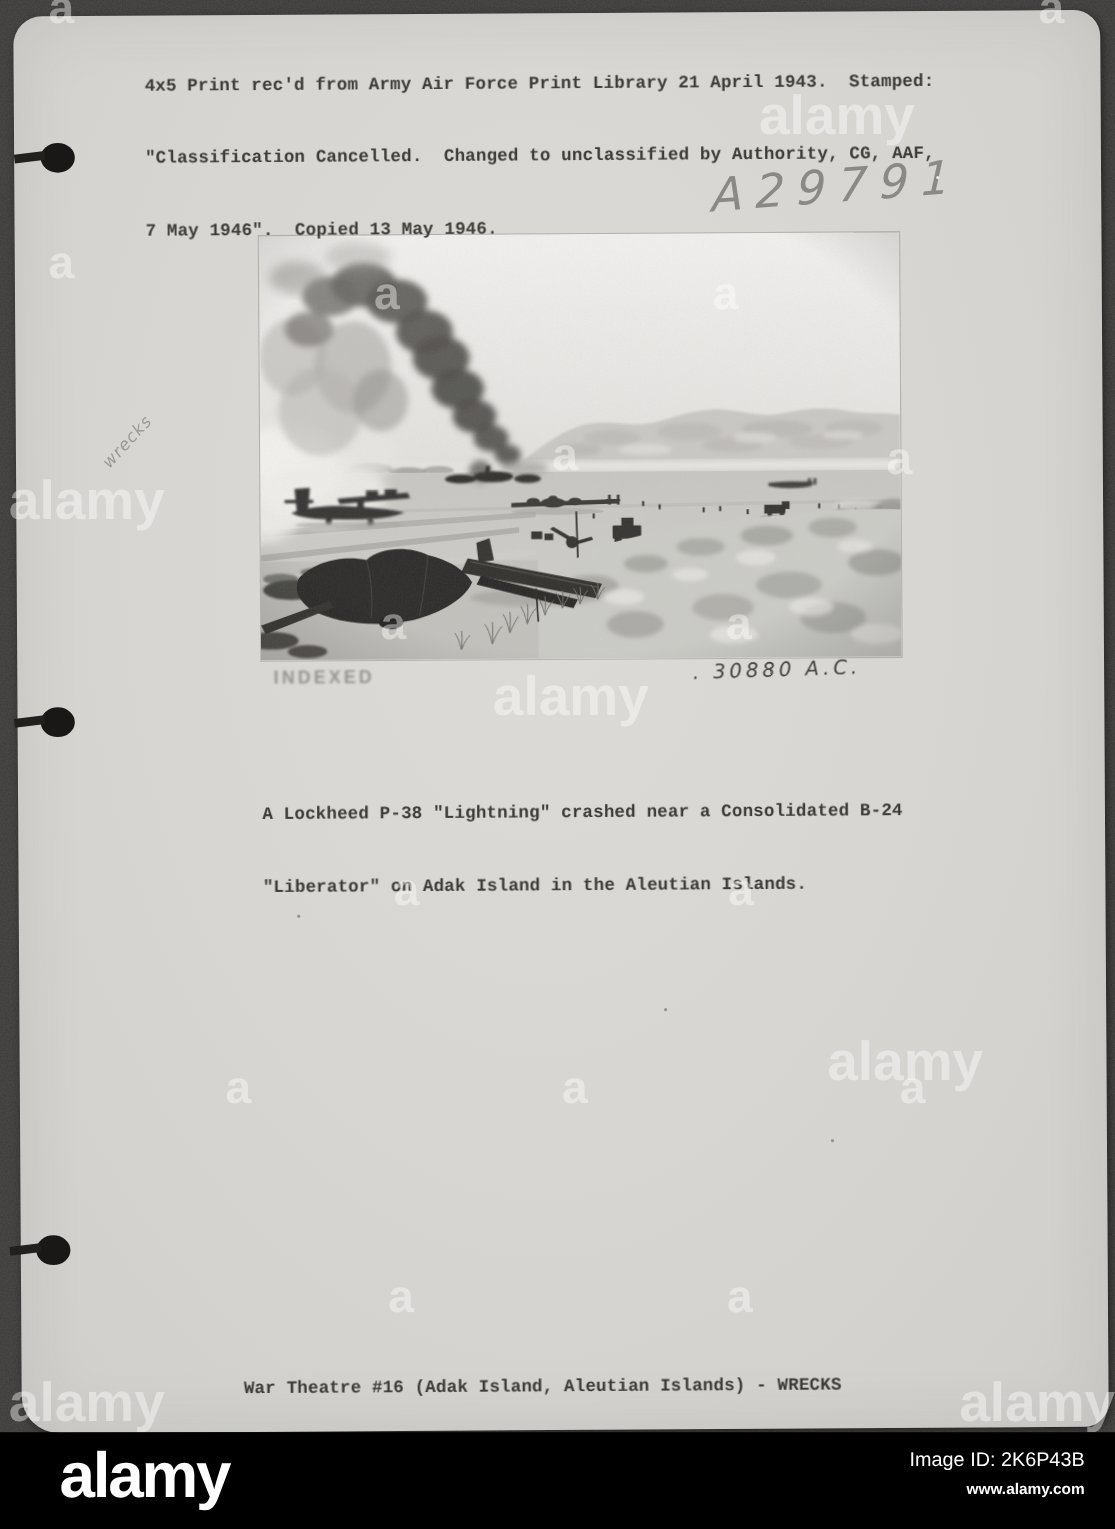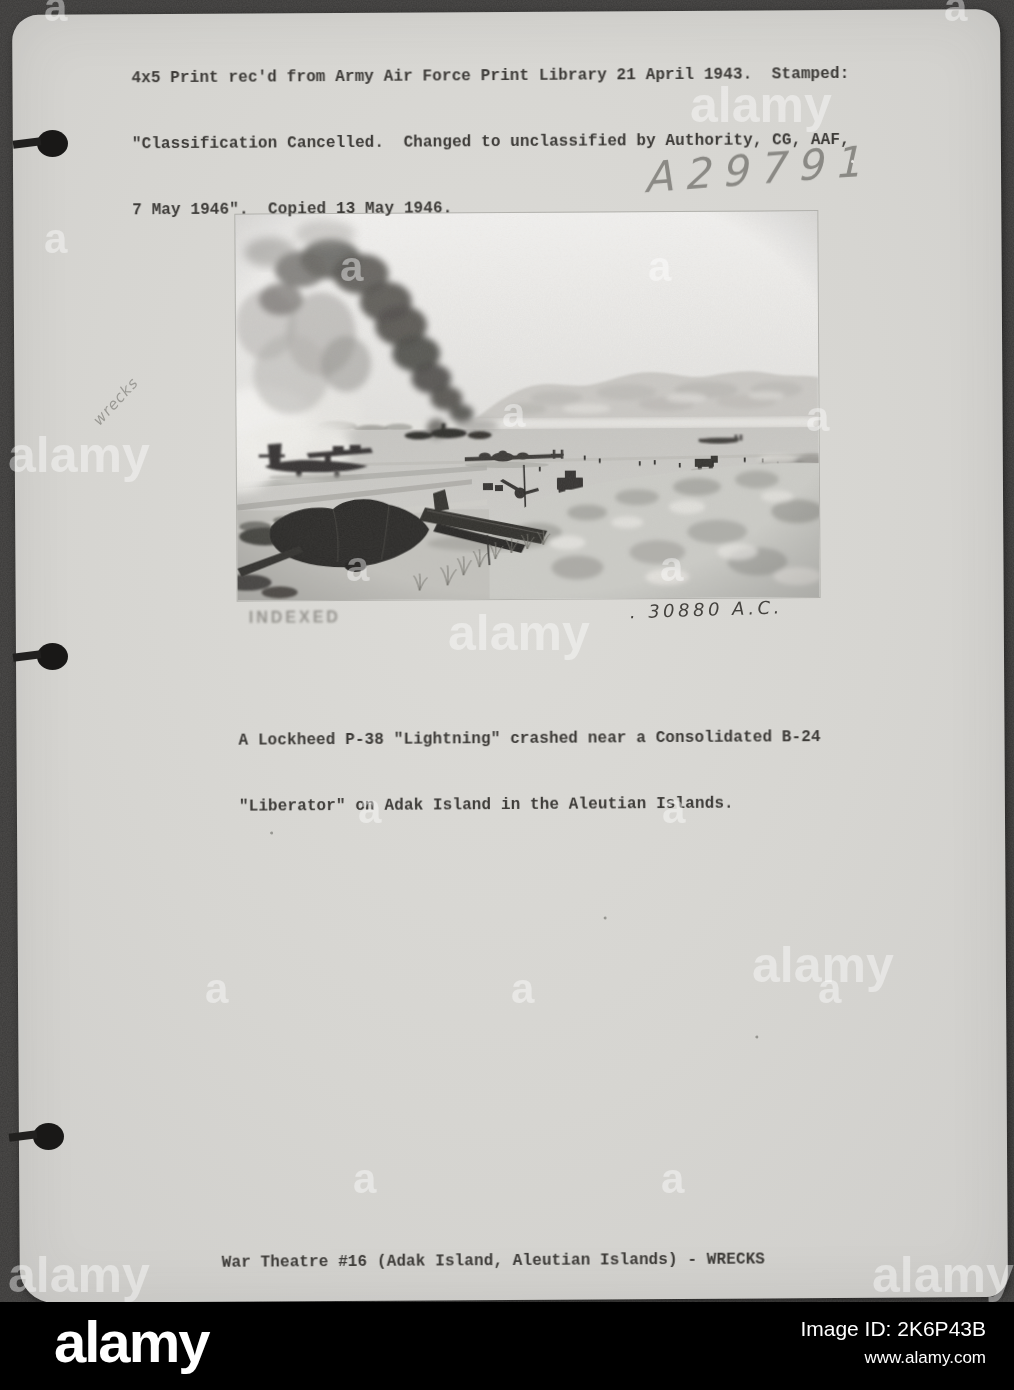--- a/index.html
+++ b/index.html
@@ -51,22 +51,22 @@
   #wm-layer{position:absolute;left:0;top:0;width:1014px;height:1390px;z-index:6;pointer-events:none;}
   .wm{position:absolute;color:rgba(255,255,255,.42);font-weight:700;line-height:1;}
   .wm-a{font-size:42px;}
   .wm-brand{font-size:50px;letter-spacing:0;}
 
   
   #alamy-bar{position:absolute;left:0;top:1302px;width:1014px;height:88px;background:#000;z-index:10;}
   #alamy-logo{position:absolute;left:54px;top:6px;color:#fff;font-weight:700;font-size:58px;
       letter-spacing:-2px;}
   #bar-right{position:absolute;right:28px;top:15px;text-align:right;color:#fff;}
-  #image-id{font-size:21px;font-weight:400;margin-bottom:7px;}
-  #alamy-url{font-size:17px;font-weight:400;}
+  #image-id{font-size:18px;font-weight:400;margin-bottom:7px;}
+  #alamy-url{font-size:14px;font-weight:700;}
 </style>
 </head>
 <body>
 
 <div id="canvas">
 
   <svg id="bg-noise" width="1014" height="1390">
     <filter id="bgGrain">
         <feTurbulence type="fractalNoise" baseFrequency="0.8" numOctaves="2" seed="11"></feTurbulence>
       <feColorMatrix type="matrix" values="0 0 0 0 0.30  0 0 0 0 0.29  0 0 0 0 0.28  0 0 0 0.5 0"></feColorMatrix>

